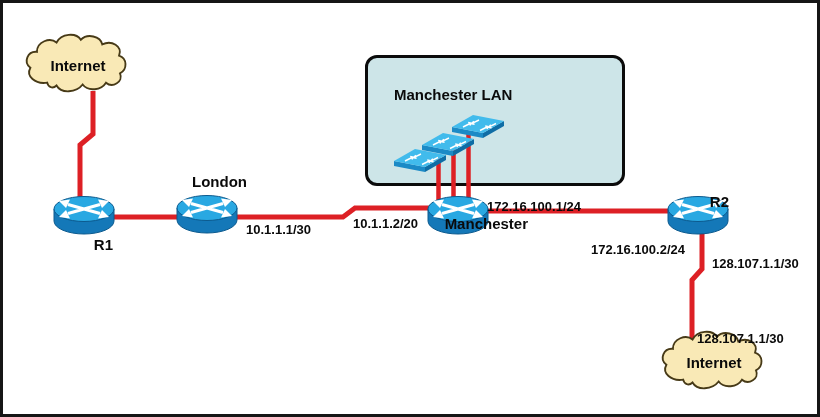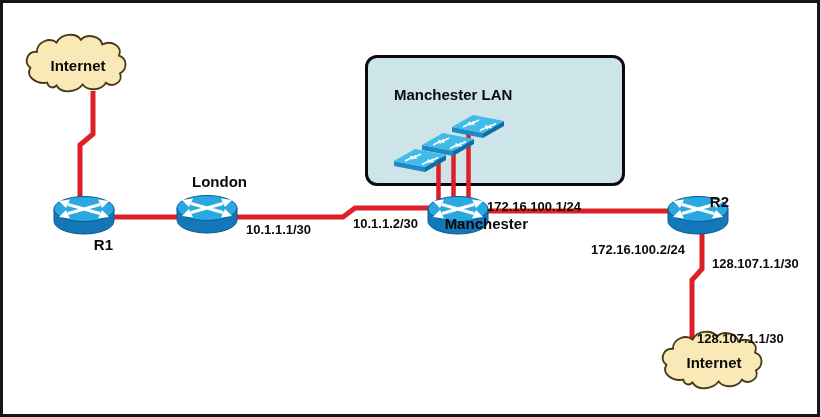--- a/index.html
+++ b/index.html
@@ -136,19 +136,19 @@
       </svg>
     <span class="node-label">Internet</span>
   </div>
 
   <span class="node-label abs-label ctr" style="left:50px;top:233px;width:60px">R1</span>
   <span class="node-label abs-label ctr" style="left:164px;top:170px;width:80px">London</span>
   <span class="node-label abs-label ctr" style="left:385px;top:212px;width:140px">Manchester</span>
   <span class="node-label abs-label ctr" style="left:666px;top:190px;width:60px">R2</span>
 
   <span class="ip-label" style="left:243px;top:193px">10.1.1.1/30</span>
-  <span class="ip-label" style="left:350px;top:187px">10.1.1.2/30</span>
+  <span class="ip-label" style="left:350px;top:187px">10.1.1.2/20</span>
   <span class="ip-label" style="left:484px;top:170px">172.16.100.1/24</span>
   <span class="ip-label" style="left:588px;top:213px">172.16.100.2/24</span>
   <span class="ip-label" style="left:709px;top:227px">128.107.1.1/30</span>
   <span class="ip-label" style="left:694px;top:302px">128.107.1.1/30</span>
 
 </div>
 
 </body></html>

